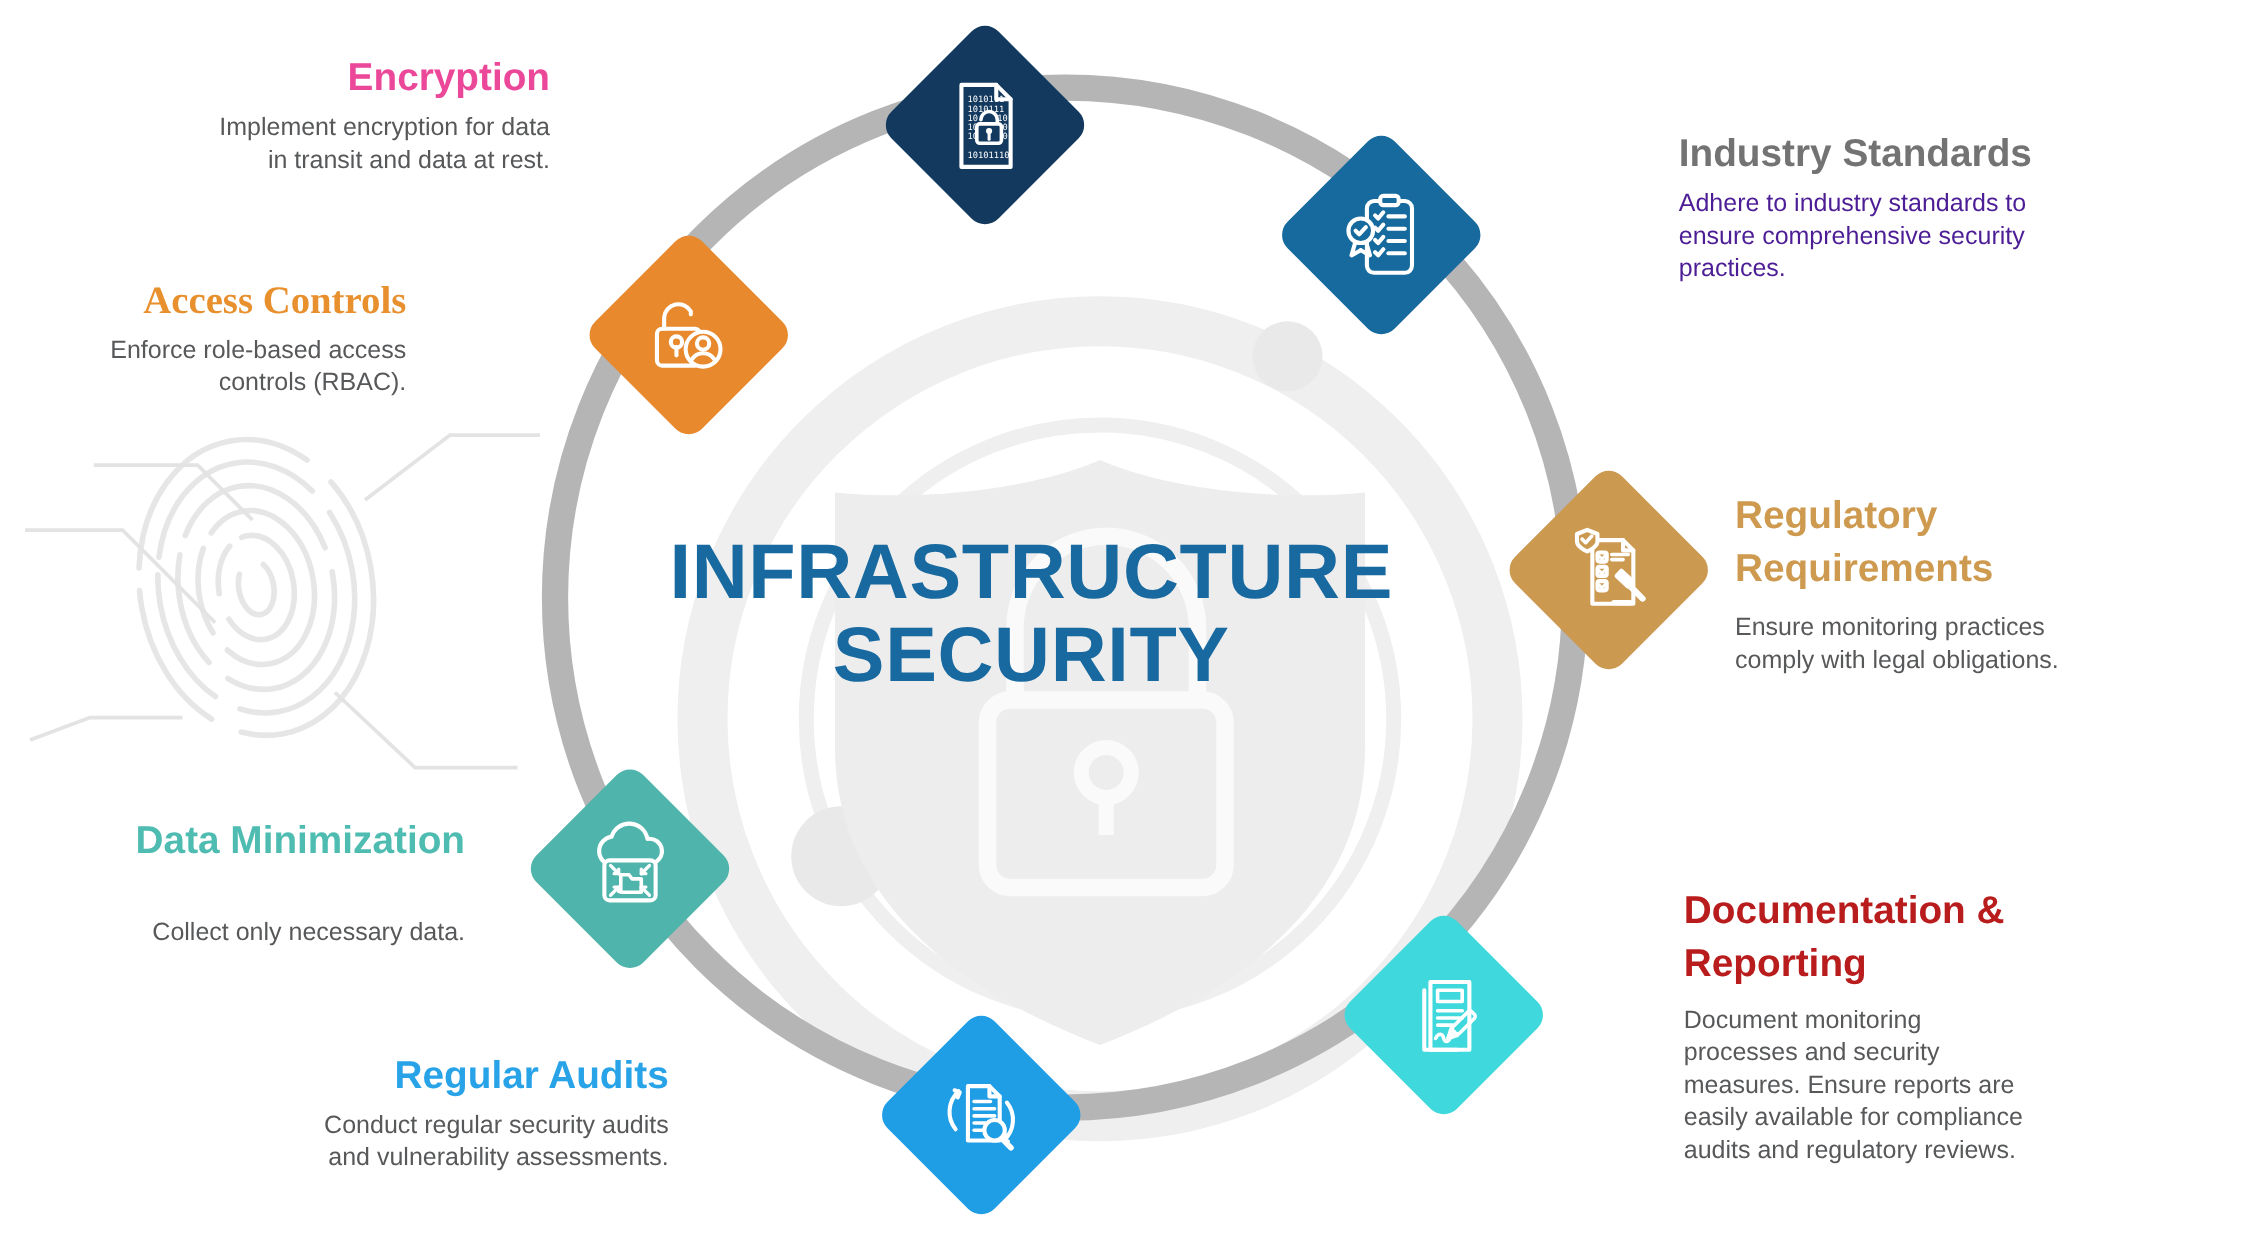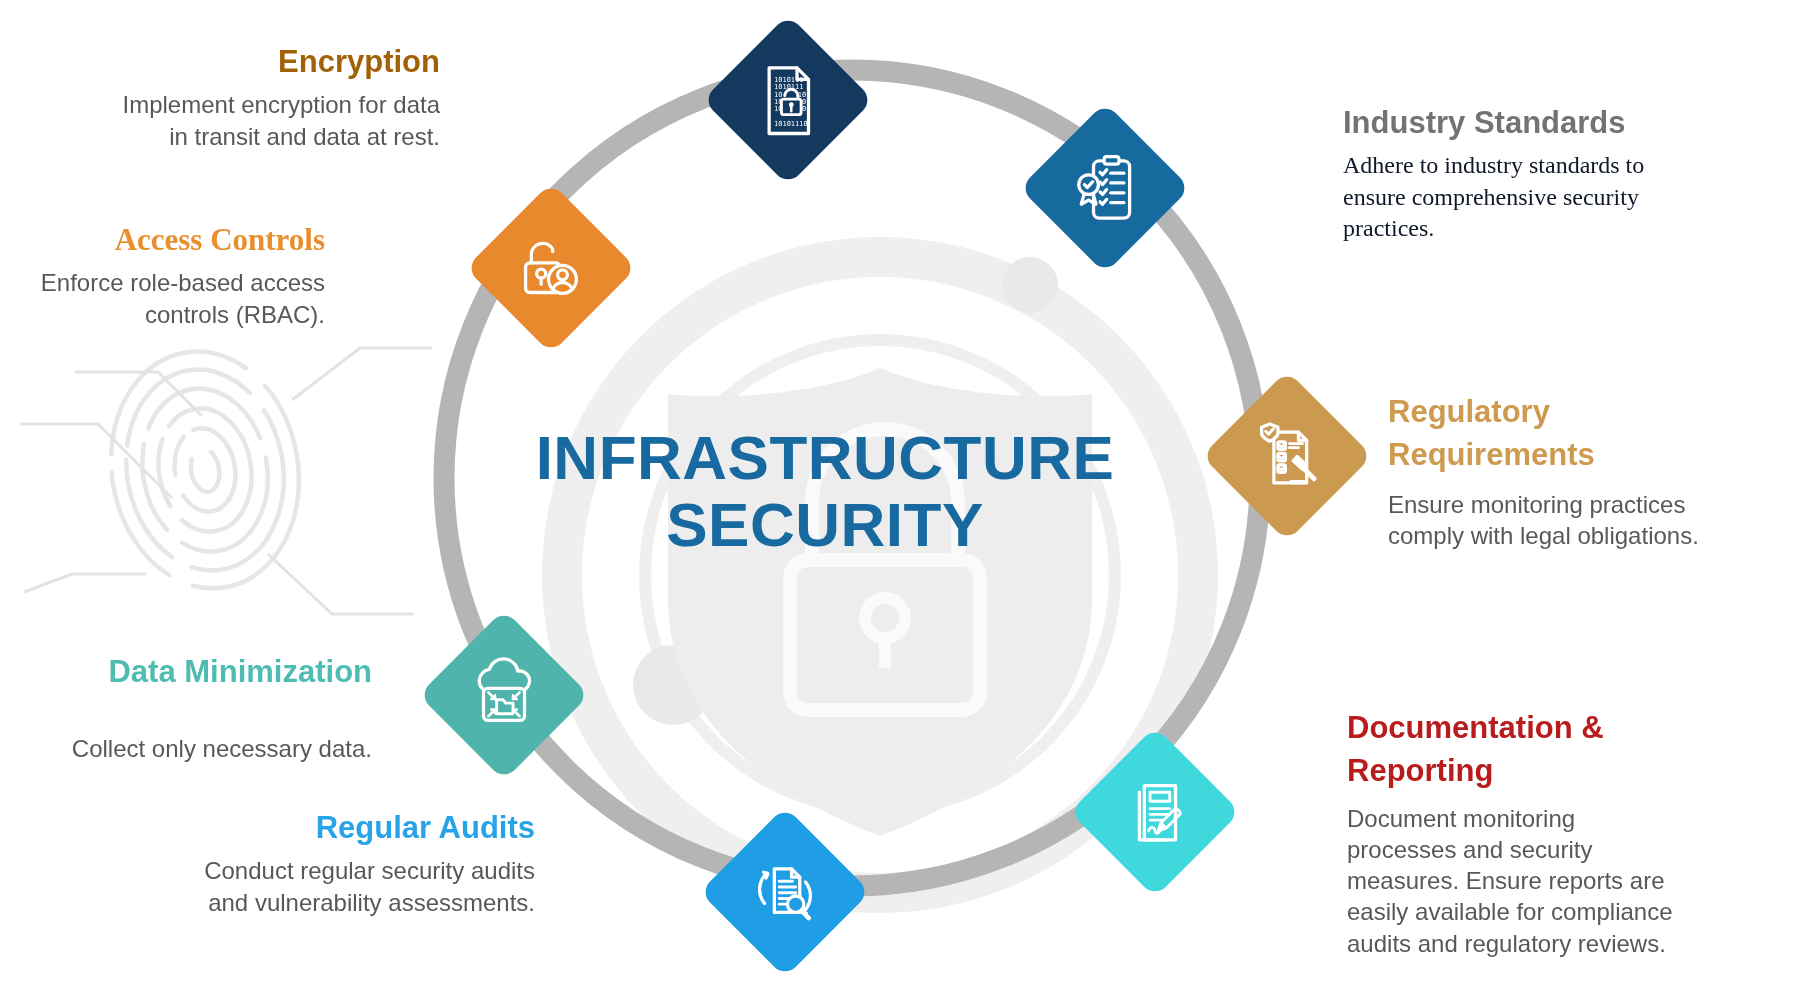--- a/index.html
+++ b/index.html
@@ -7,21 +7,21 @@
           font-family:"Liberation Sans",sans-serif;}
   .bg{position:absolute;left:0;top:0;z-index:1;}
   .title{position:absolute;left:470px;top:412px;width:710px;text-align:center;z-index:2;
          font-weight:700;font-size:62px;line-height:1.08;letter-spacing:.5px;}
   .diamond{position:absolute;width:121px;height:121px;border-radius:15px;z-index:3;
            display:flex;align-items:center;justify-content:center;
            transform:translate(-50%,-50%) rotate(45deg);}
   .diamond svg{transform:rotate(-45deg);}
   .tb{position:absolute;z-index:4;}
   .tb h2{margin:0;font-weight:700;font-size:31px;line-height:1.4;white-space:pre-line;}
-  .tb p{margin:6px 0 0;font-size:24px;line-height:1.3;color:#57585a;white-space:pre-line;}
+  .tb p{margin:6px 0 0;font-size:20px;line-height:1.3;color:#57585a;white-space:pre-line;}
   .tb.right{text-align:right;}
   .ic{stroke:#fff;fill:none;stroke-width:4;stroke-linecap:round;stroke-linejoin:round;}
   .ic text{fill:#fff;stroke:none;font-family:"DejaVu Sans Mono",monospace;font-size:8.5px;}
 </style>
 </head>
 <body>
 
 <div class="canvas">
 
   <svg class="bg" width="1800" height="1000" viewBox="0 0 1800 1000">
@@ -192,45 +192,45 @@
         <path d="M43 43 h20" stroke-width="3.5"></path>
       <path d="M43 50 h20" stroke-width="3.5"></path>
         <path d="M43 57 h20" stroke-width="3.5"></path>
       <path d="M43 64 h12" stroke-width="3.5"></path>
       <circle cx="63" cy="64" r="10" fill="#1f9de5"></circle>
       <path d="M70 72 l9 9" stroke-width="5.5"></path>
     </svg>
   </div>
 
   <div class="tb right" style="right:1360px;top:40px;width:330px">
-    <h2 style="color: #a16207;">Encryption</h2>
+    <h2 style="color: #ec4899;">Encryption</h2>
     <p style="color: rgb(87, 88, 90);">Implement encryption for data
 in transit and data at rest.</p>
   </div>
 
   <div class="tb right" style="right:1475px;top:218px;width:310px">
     <h2 style="color: rgb(232, 144, 46); font-family: Liberation Serif, serif;">Access Controls</h2>
     <p style="color: rgb(87, 88, 90);">Enforce role-based access
 controls (RBAC).</p>
   </div>
 
   <div class="tb right" style="right:1428px;top:650px;width:360px">
     <h2 style="color: rgb(79, 188, 178);">Data Minimization</h2>
     <p style="color: rgb(87, 88, 90); margin-top: 40px;">Collect only necessary data.</p>
   </div>
 
-  <div class="tb right" style="right:1265px;top:806px;width:360px">
+  <div class="tb right" style="right:1265px;top:838px;width:360px">
     <h2 style="color: rgb(41, 163, 232);">Regular Audits</h2>
     <p style="color: rgb(87, 88, 90);">Conduct regular security audits
 and vulnerability assessments.</p>
   </div>
 
   <div class="tb" style="left:1343px;top:101px;width:360px">
     <h2 style="color: #737373;">Industry Standards</h2>
-    <p style="color: #0f172a; font-family: Liberation Serif, serif;">Adhere to industry standards to
+    <p style="color: #4c1d95;">Adhere to industry standards to
 ensure comprehensive security
 practices.</p>
   </div>
 
   <div class="tb" style="left:1388px;top:390px;width:340px">
     <h2 style="color: rgb(205, 154, 79);">Regulatory
 Requirements</h2>
     <p style="margin-top: 12px; color: rgb(87, 88, 90);">Ensure monitoring practices
 comply with legal obligations.</p>
   </div>

